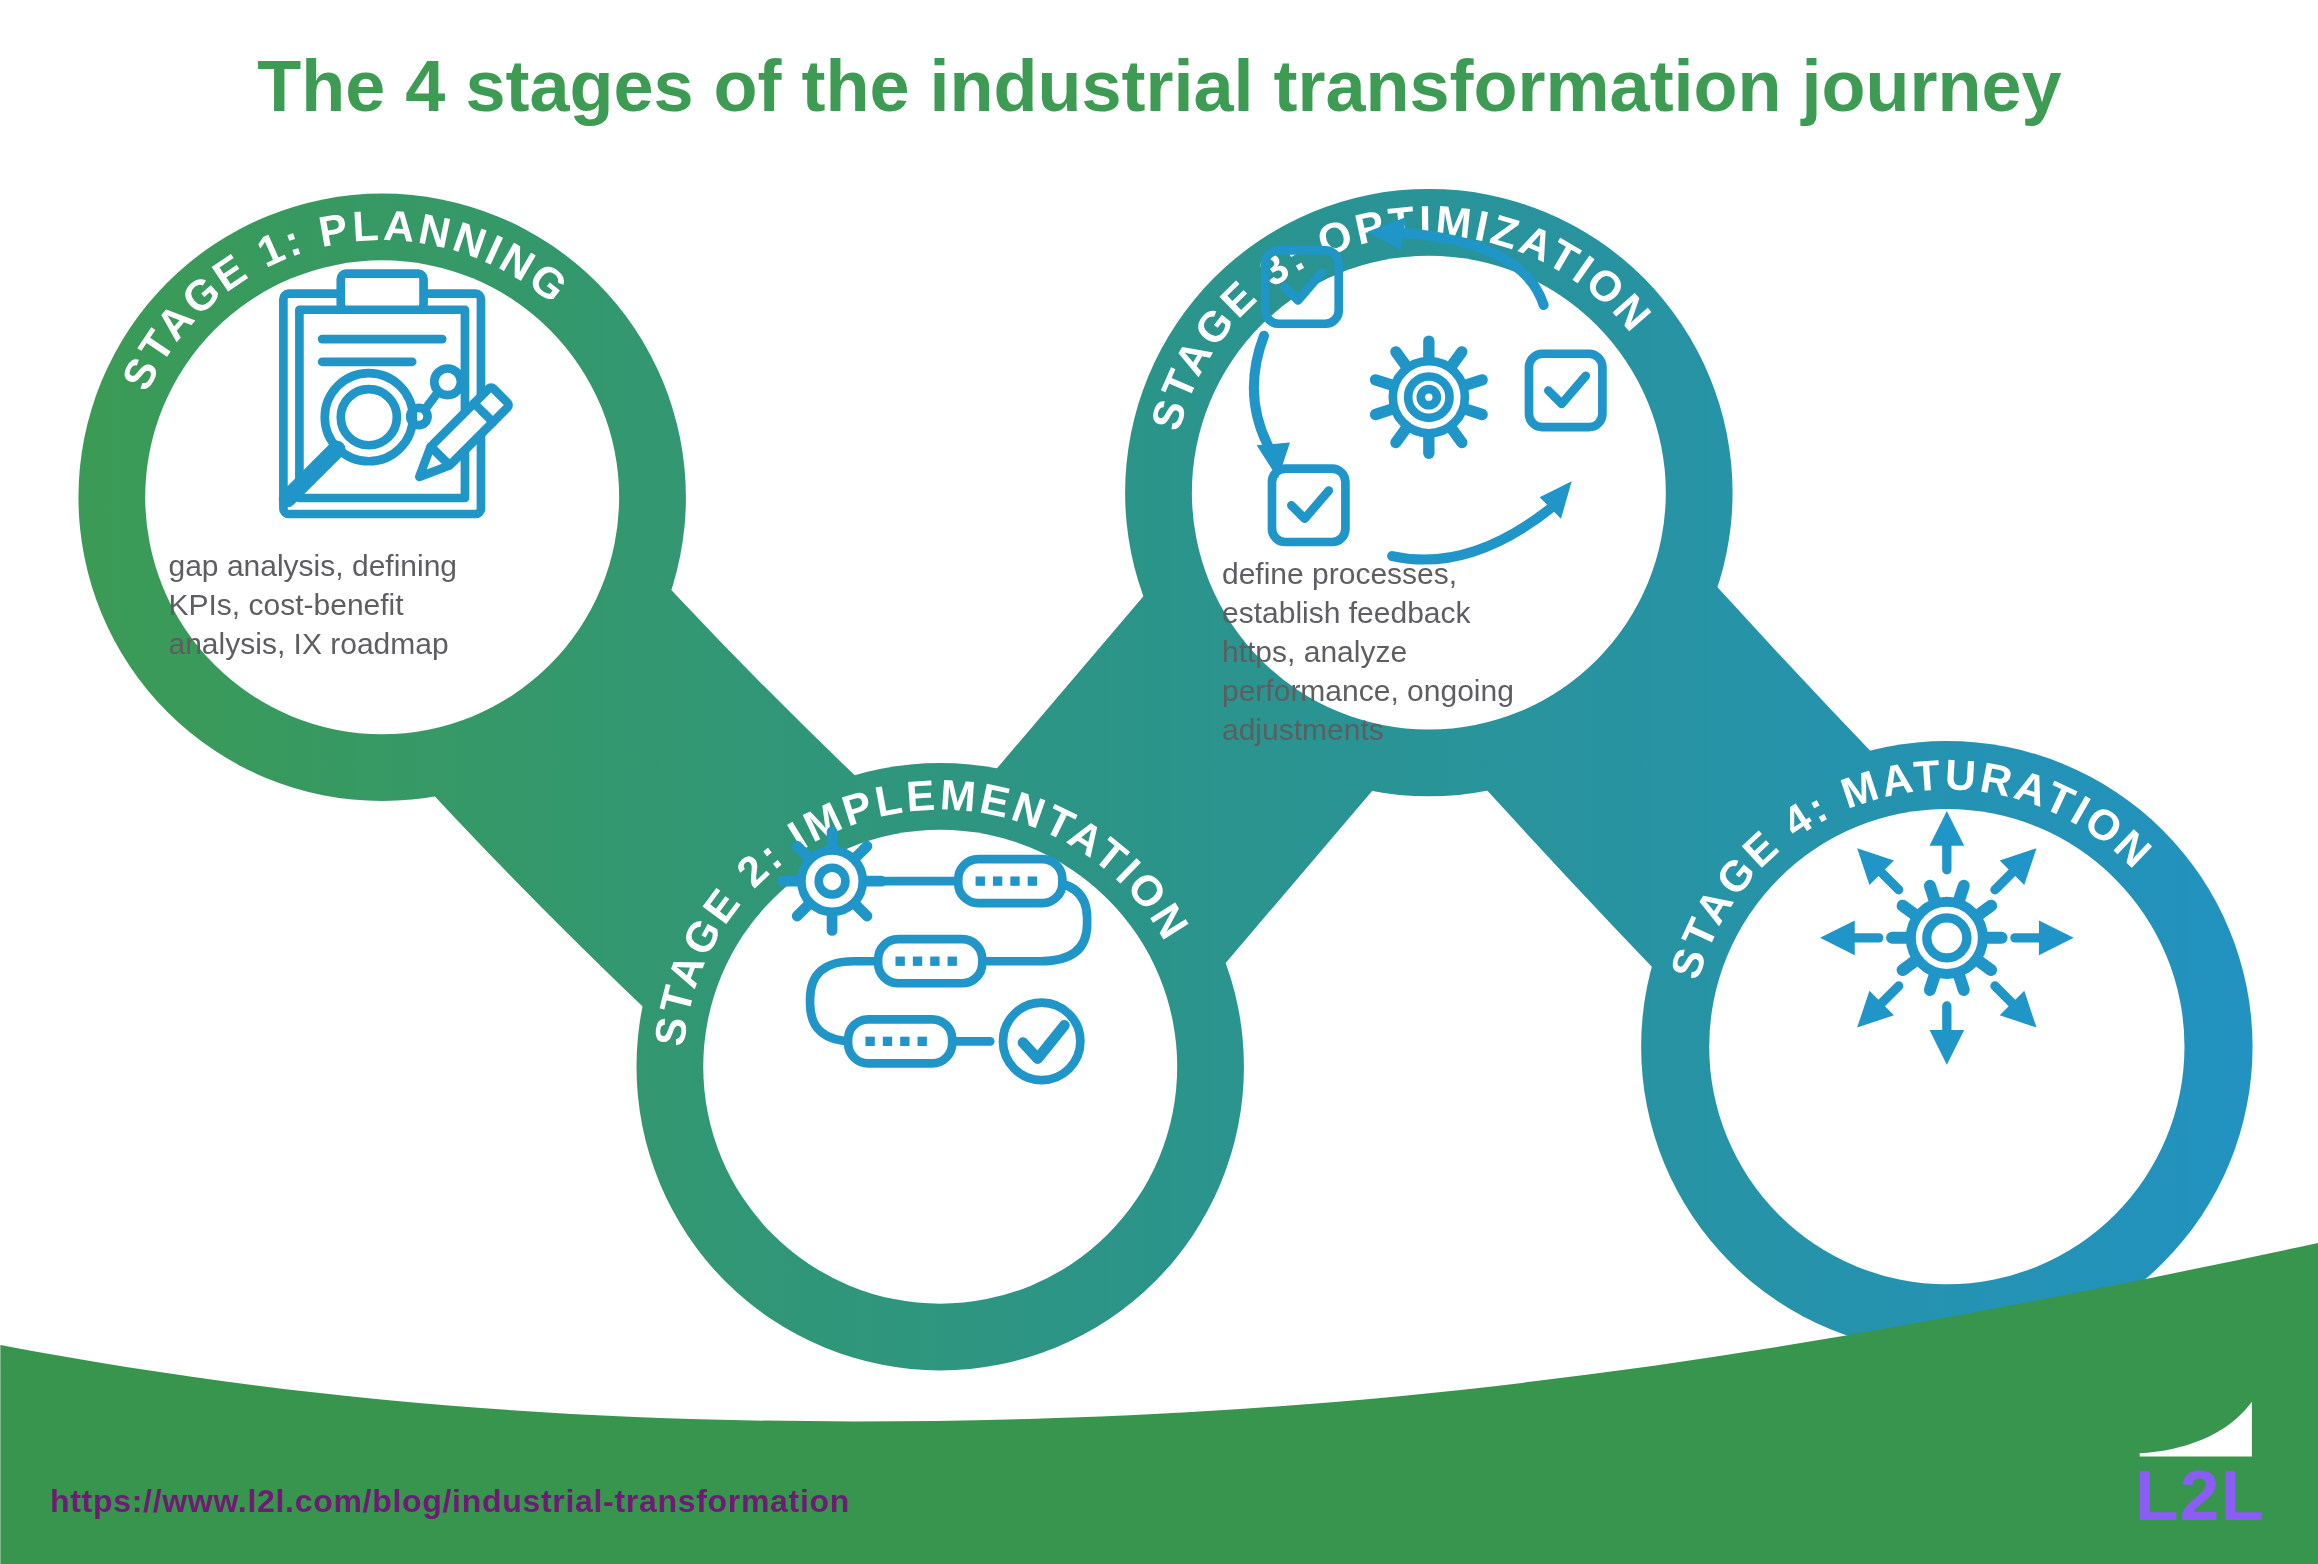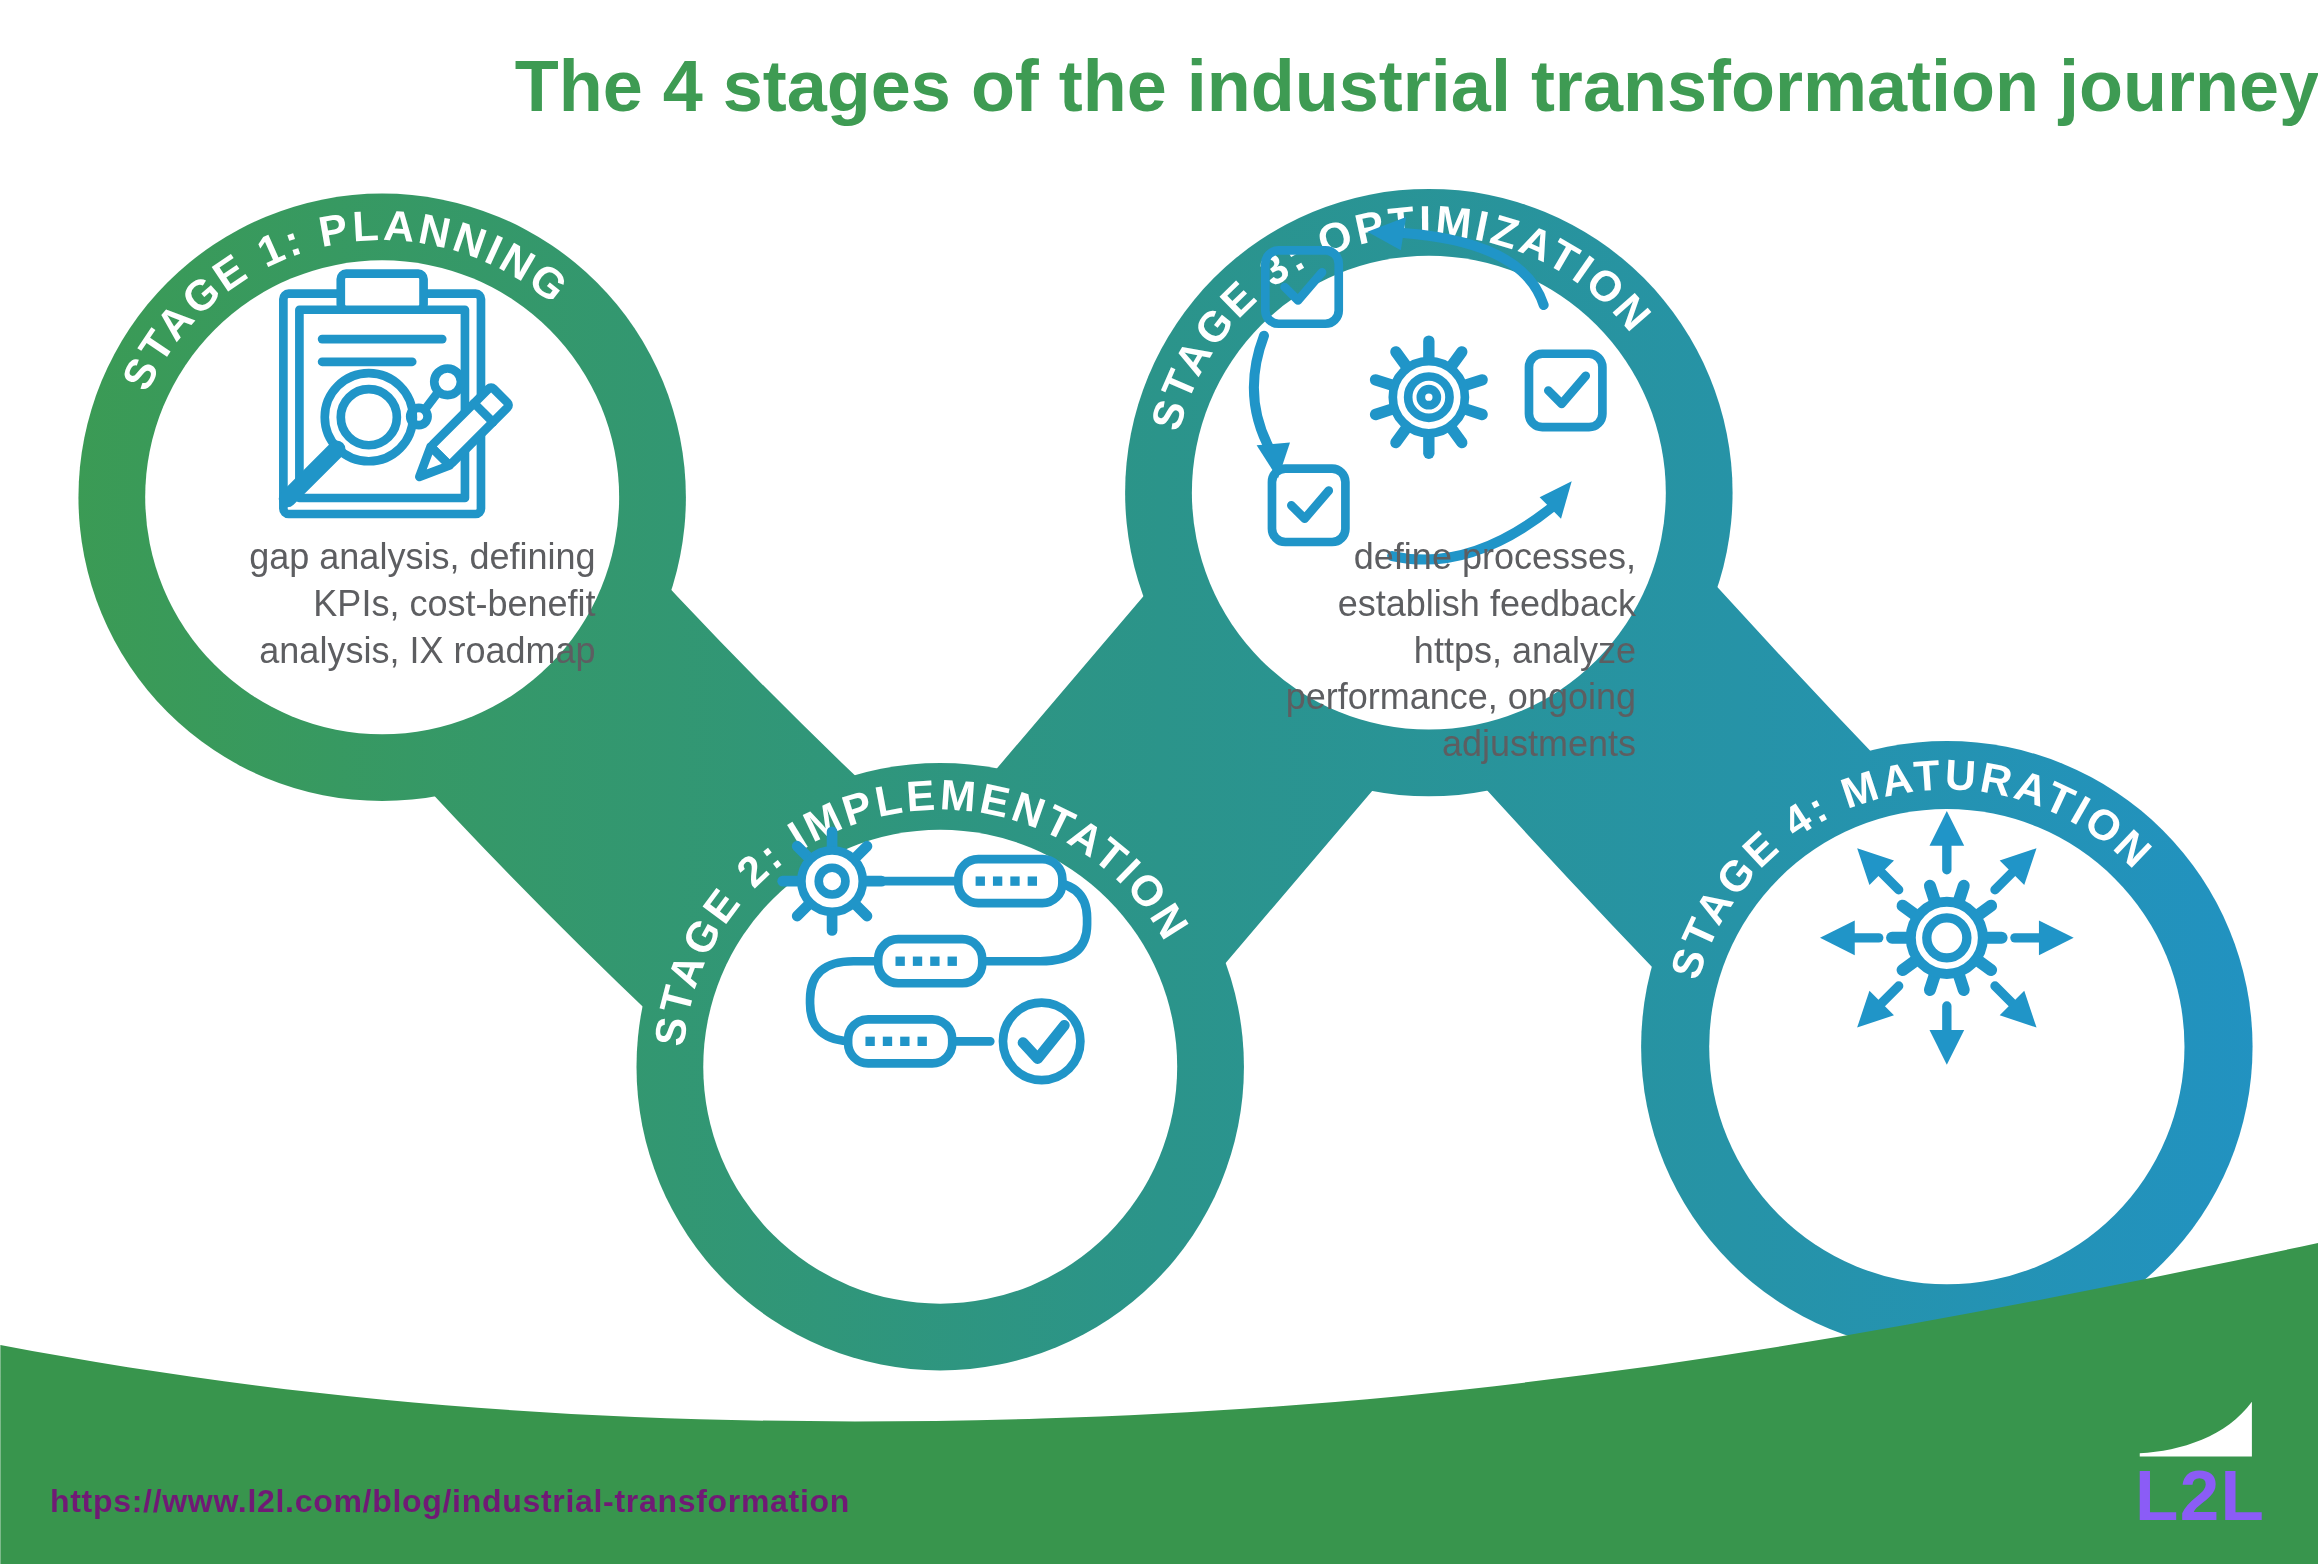--- a/index.html
+++ b/index.html
@@ -6,30 +6,30 @@
   .canvas{
     position:relative;
     width:2319px;height:1564px;
     overflow:hidden;
     font-family:"Liberation Sans", sans-serif;
     background:#ffffff;
   }
   svg.bg{position:absolute;left:0;top:0;width:2319px;height:1564px;display:block;}
   .page-title{
     position:absolute;left:0;top:45px;width:2319px;
-    text-align:right;
+    text-align:center;
     font-size:72px;font-weight:bold;color:#3E9B53;
     letter-spacing:0px;
   }
   .stage-desc{
     position:absolute;
     transform:translate(-50%,-50%);
-    text-align:right;
+    text-align:left;
     color:#5D5E61;
-    font-size:36px;line-height:1.3;
+    font-size:30px;line-height:1.3;
     white-space:pre-line;
   }
   .desc-1{left:382px;top:604px;width:427px;}
   .desc-2{left:940px;top:1175px;width:427px;}
   .desc-3{left:1429px;top:651px;width:414px;}
   .desc-4{left:1947px;top:1112px;width:454px;}
   .stage-title-text{
     font-size:64px;font-weight:bold;fill:#ffffff;letter-spacing:5px;
   }
   .site-url{

